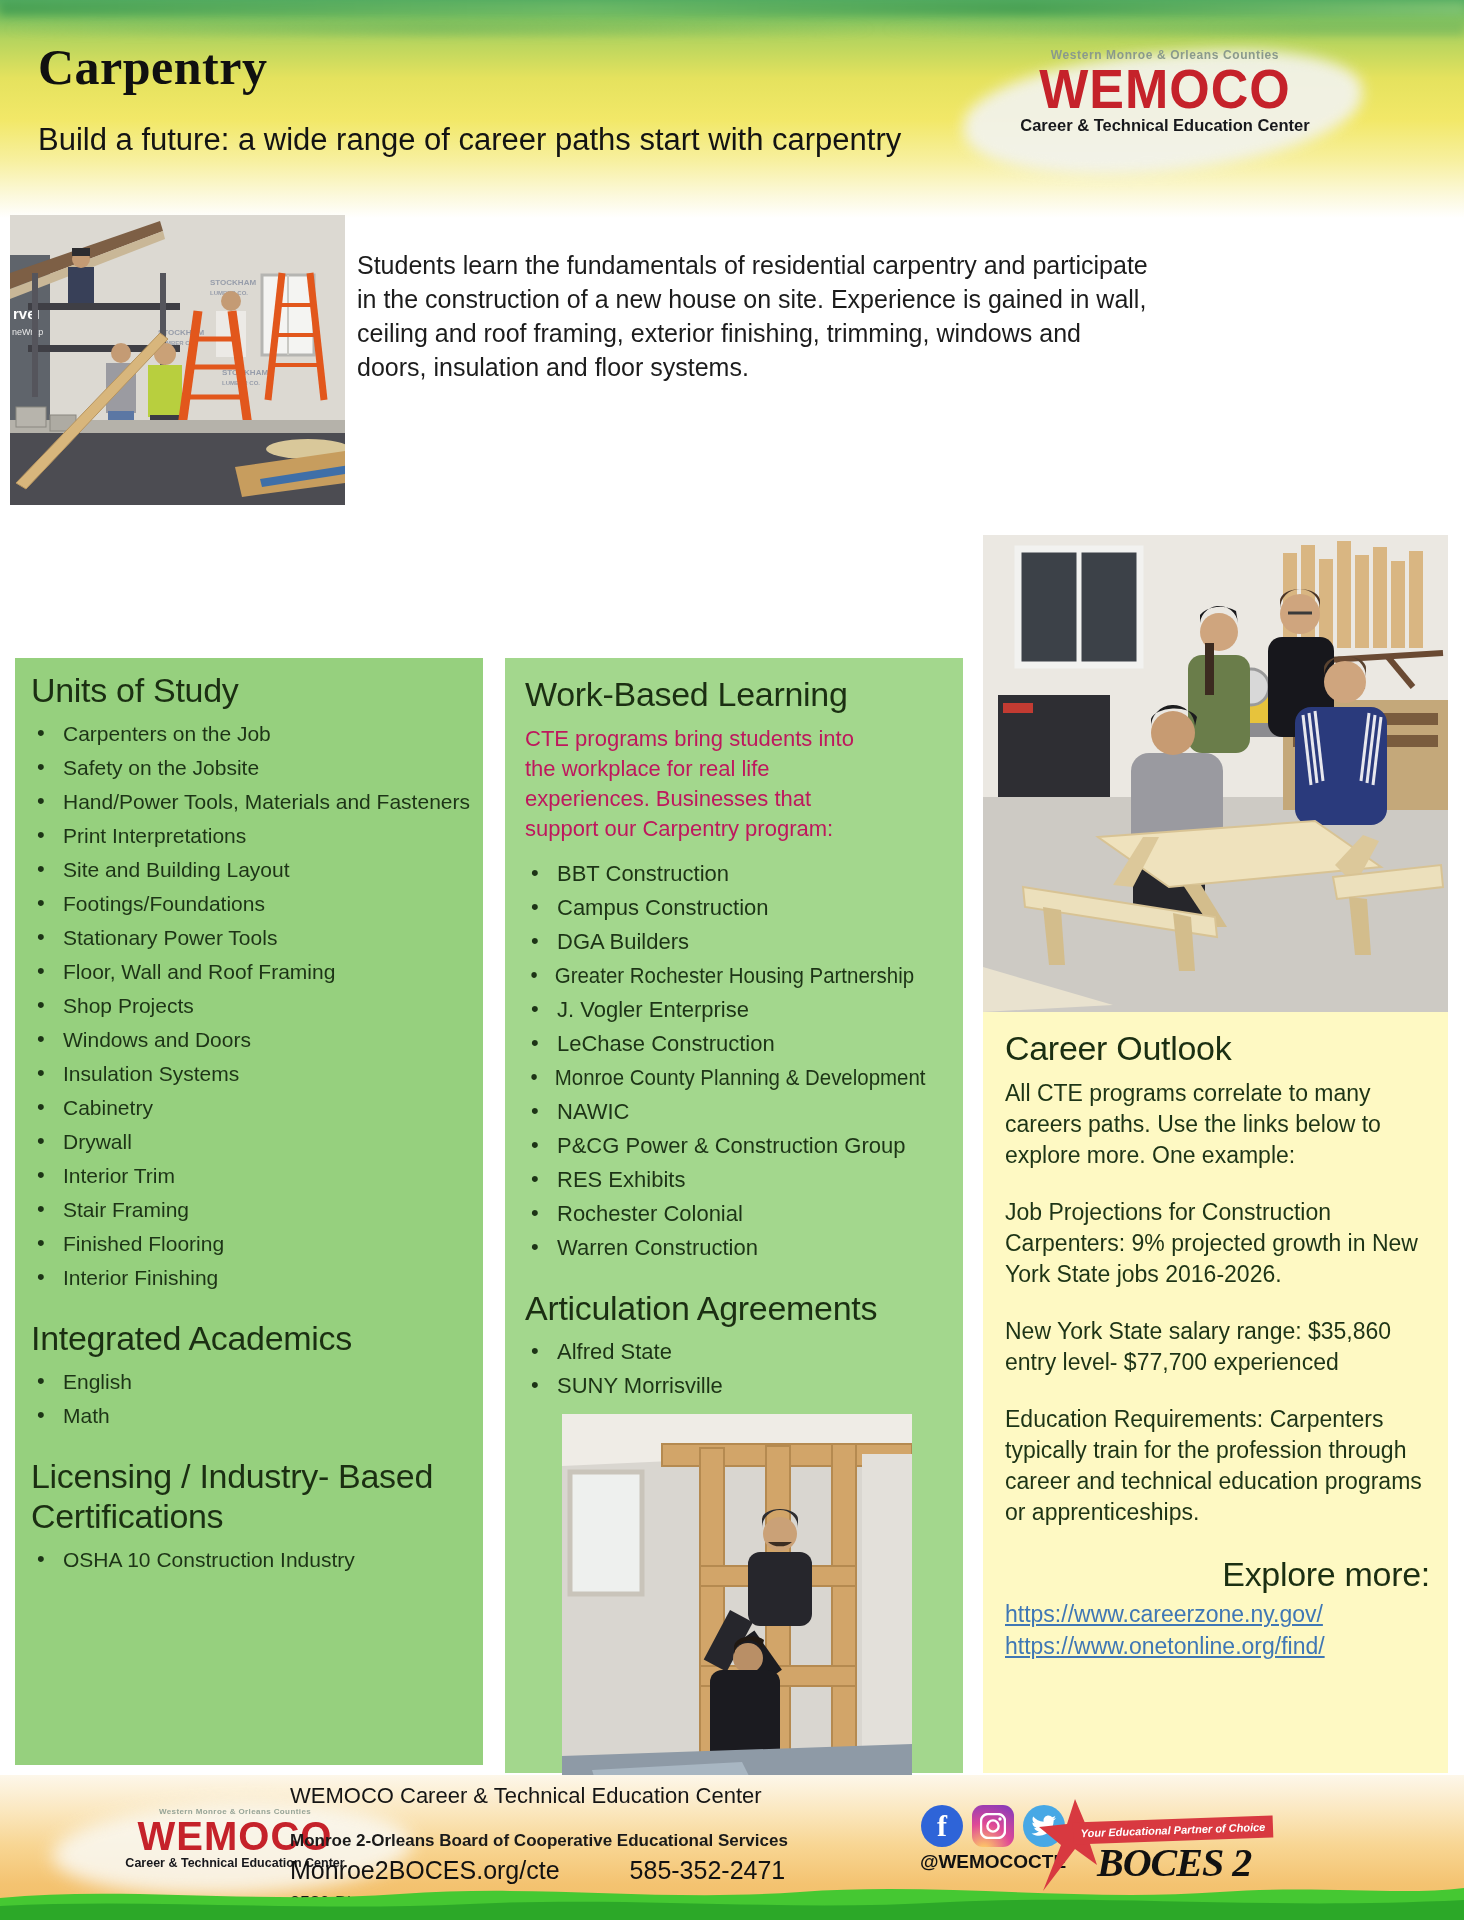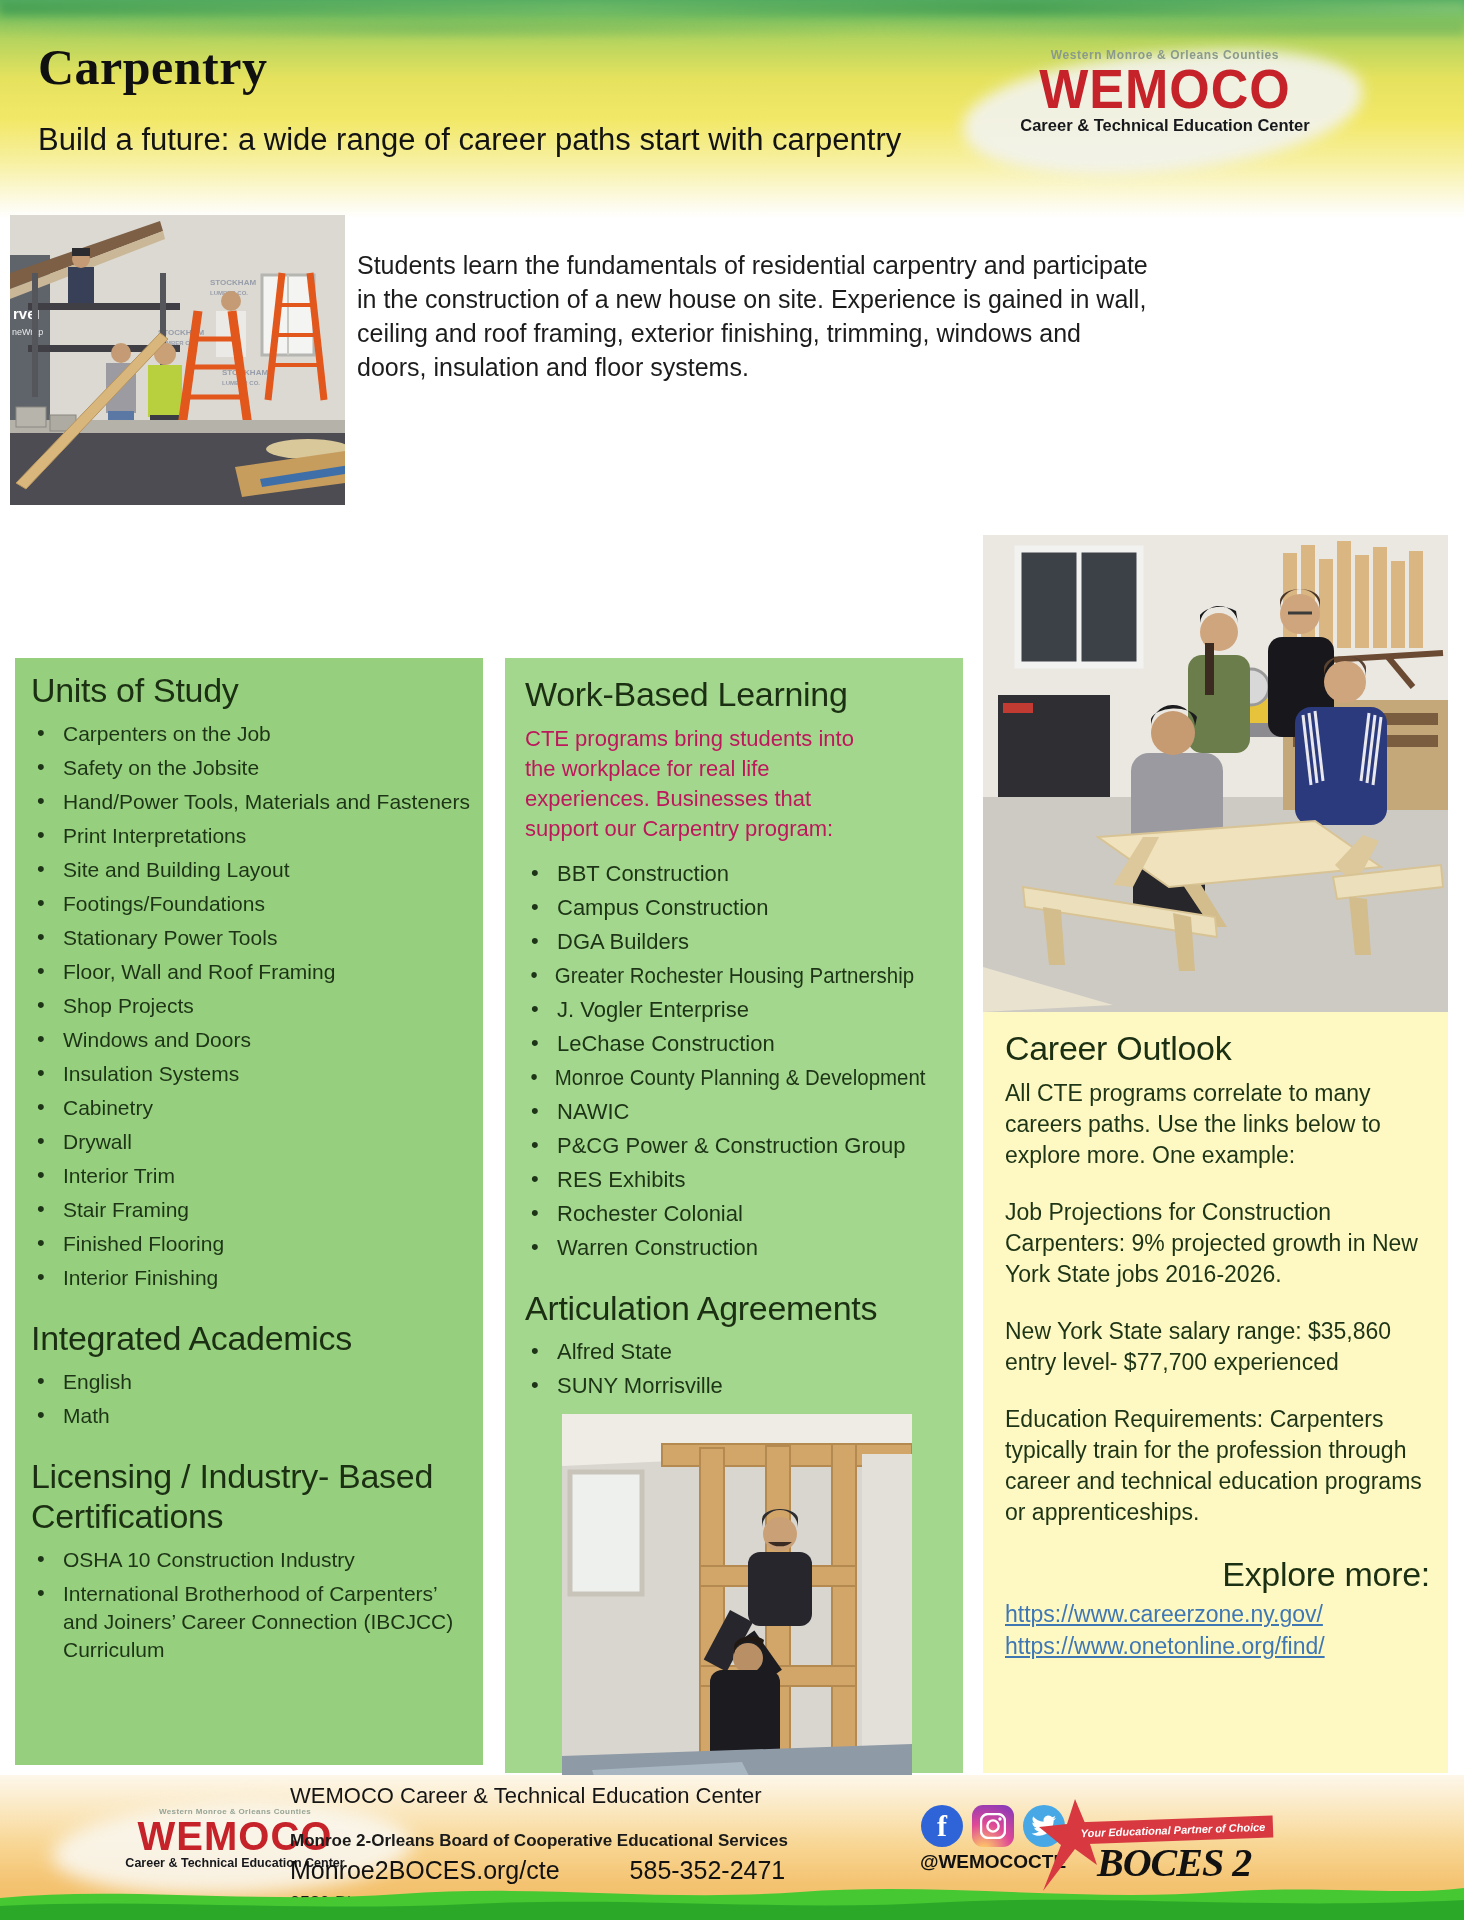--- a/index.html
+++ b/index.html
@@ -250,21 +250,20 @@
       <li>Interior Finishing</li>
     </ul>
     <h2 class="h2b">Integrated Academics</h2>
     <ul>
       <li>English</li>
       <li>Math</li>
     </ul>
     <h2 class="h2b" style="width:420px;">Licensing / Industry- Based Certifications</h2>
     <ul>
       <li>OSHA 10 Construction Industry</li>
-      <li style="width:400px;">International Brotherhood of Carpenters’ and Joiners’ Career Connection (IBCJCC) Curriculum</li>
     </ul>
   </section>
 
   <section class="abs panel pM">
     <h2>Work-Based Learning</h2>
     <p style="width:360px;">CTE programs bring students into the workplace for real life experiences. Businesses that support our Carpentry program:</p>
     <ul>
       <li>BBT Construction</li>
       <li>Campus Construction</li>
       <li>DGA Builders</li>

